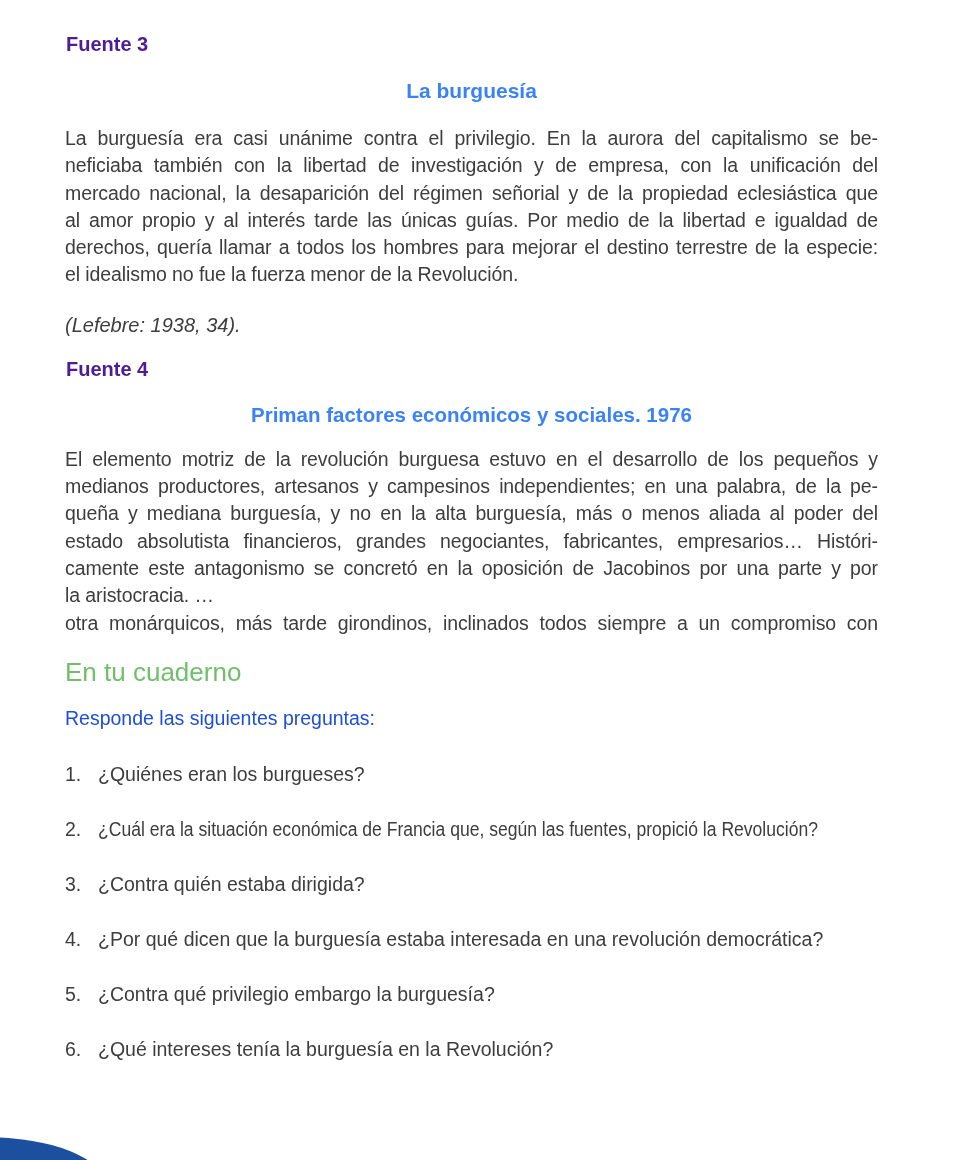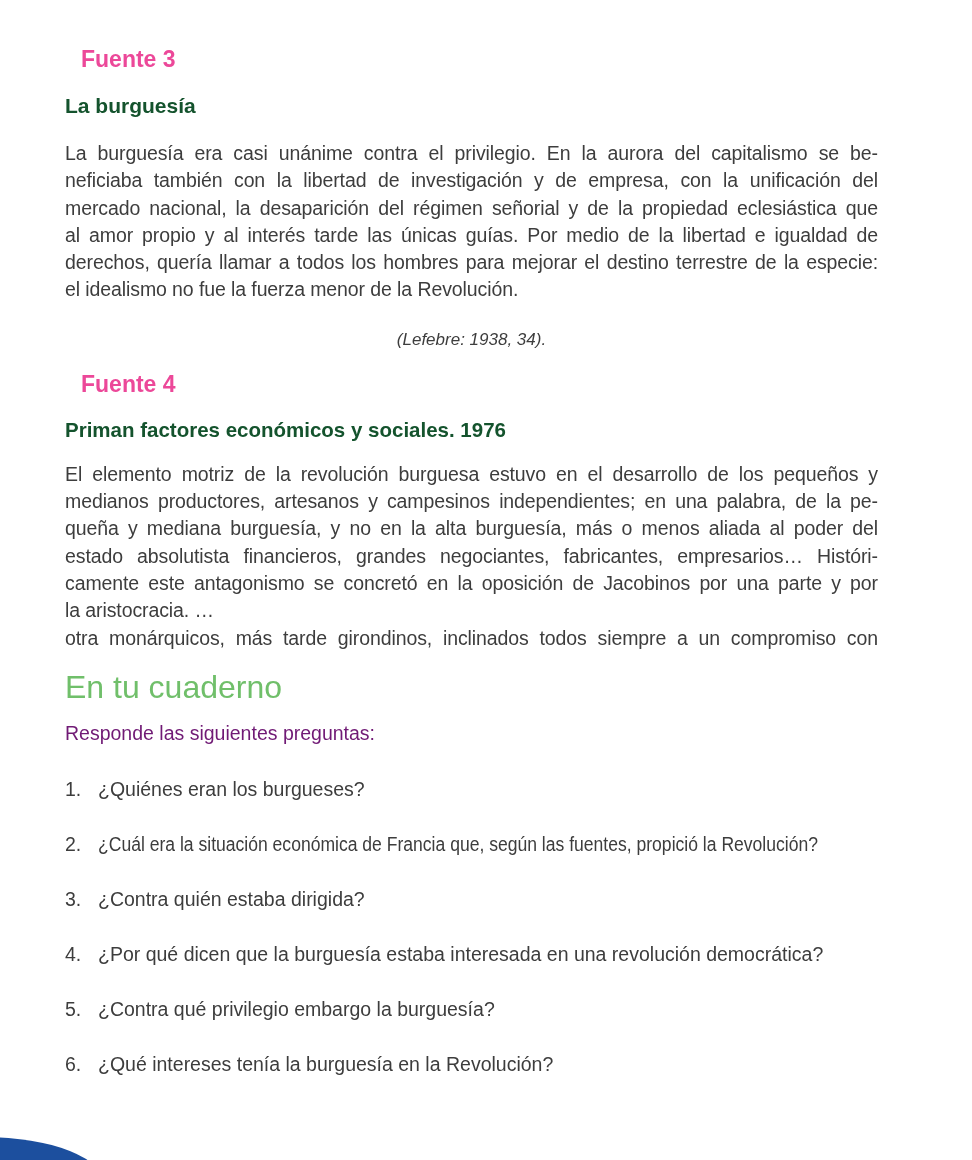--- a/index.html
+++ b/index.html
@@ -8,32 +8,33 @@
     width: 972px;
     height: 1160px;
     background: #ffffff;
     overflow: hidden;
     font-family: "Liberation Sans", sans-serif;
     color: #3d3d3d;
   }
   .content { padding: 31px 94px 0 65px; }
 
   .src-label {
-    font-size: 23px;
+    font-size: 20px;
     font-weight: bold;
-    color: #ec4899;
+    color: #4c1d95;
     line-height: 24px;
-    margin: 16px;
+    margin: 1px;
   }
   .src-title {
     font-size: 21px;
     font-weight: bold;
-    color: #14532d;
+    color: #3b82f6;
     line-height: 25px;
     margin: 0;
+    text-align: center;
   }
   #f3-title { margin-top: 22px; }
   #f4-label { margin-top: 22px; }
   #f4-title { margin-top: 21px; font-size: 20.5px; }
 
   .body-block { margin: 0; }
   #f3-body { margin-top: 22px; }
   #f4-body { margin-top: 19px; }
   .jline {
     font-size: 19.5px;
@@ -41,40 +42,40 @@
     letter-spacing: -0.1px;
     color: #3d3d3d;
     text-align: justify;
     text-align-last: justify;
     white-space: nowrap;
   }
   .jline.last { text-align-last: left; white-space: normal; }
 
   .citation {
     font-style: italic;
-    font-size: 17px;
+    font-size: 20px;
     line-height: 20px;
     color: #3d3d3d;
-    text-align: center;
+    text-align: left;
     margin: 0;
   }
   #f3-citation { margin-top: 26px; }
   #f4-citation { margin-top: 23px; }
 
   .notebook-heading {
     margin: 20px 0 0 0;
-    font-size: 32px;
+    font-size: 26px;
     font-weight: 400;
     line-height: 30px;
   }
   .intro {
     margin: 19px 0 0 0;
     font-size: 19.5px;
     line-height: 24px;
-    color: #701a75;
+    color: #1d4ed8;
   }
   .questions {
     list-style: none;
     margin: 32px 0 0 0;
     padding: 0;
   }
   .questions li {
     display: flex;
     margin: 0 0 31px 0;
     font-size: 19.5px;

